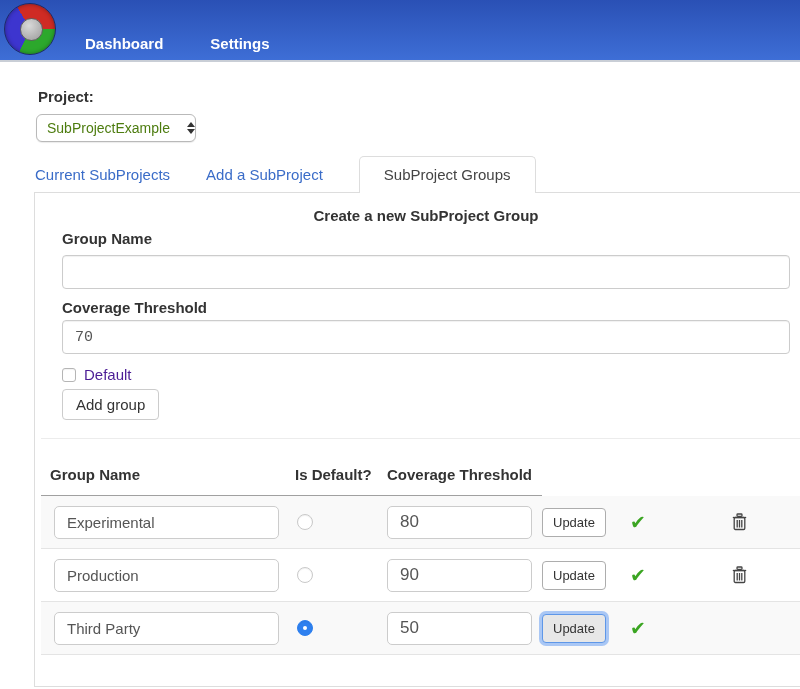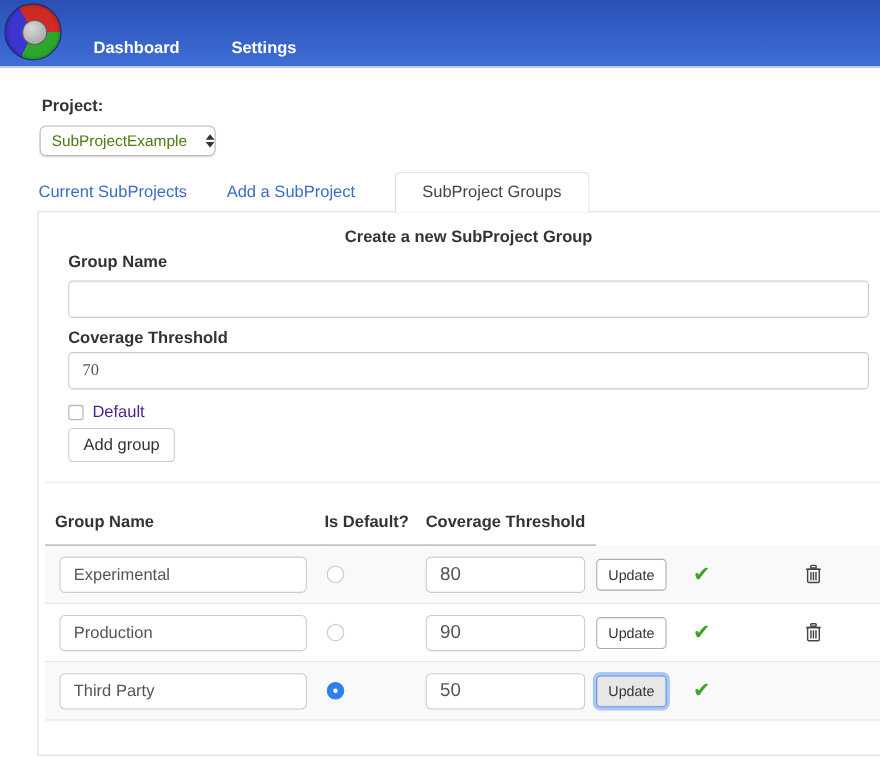--- a/index.html
+++ b/index.html
@@ -60,21 +60,21 @@
     position:relative; margin-left:34px; width:790px; height:495px;
     border:1px solid #ddd; background:#fff; z-index:1;
   }
   .form-area { padding:0 33px 0 27px; }
   .panel-title { text-align:center; font-weight:bold; font-size:15px; color:#333; margin-top:14px; margin-bottom:6px; }
   .field-label { font-weight:bold; font-size:15px; color:#333; margin-bottom:8px; }
   .text-input {
     width:100%; height:34px; border:1px solid #ccc; border-radius:4px;
     padding:6px 12px; font-size:15px; color:#555; background:#fff;
     box-shadow:inset 0 1px 1px rgba(0,0,0,.06); outline:none;
-    font-family:Liberation Serif, serif;
+    font-family:Liberation Mono, monospace;
   }
   .mb10 { margin-bottom:10px; } .mb4 { margin-bottom:4px; } .mb12 { margin-bottom:12px; }
   .checkbox-row { display:flex; align-items:center; gap:8px; margin-bottom:6px; font-size:15px; color:#4c1d95; }
   .checkbox { width:14px; height:14px; border:1px solid #b5b5b5; border-radius:3px; background:#fff; box-shadow:inset 0 1px 1px rgba(0,0,0,.05); cursor:pointer; }
   .btn {
     display:inline-block; background:#fff; border:1px solid #ccc; border-radius:4px;
     font-size:15px; color:#333; padding:6px 13px; cursor:pointer;
     font-family:"Liberation Sans","DejaVu Sans",sans-serif;
   }
 

